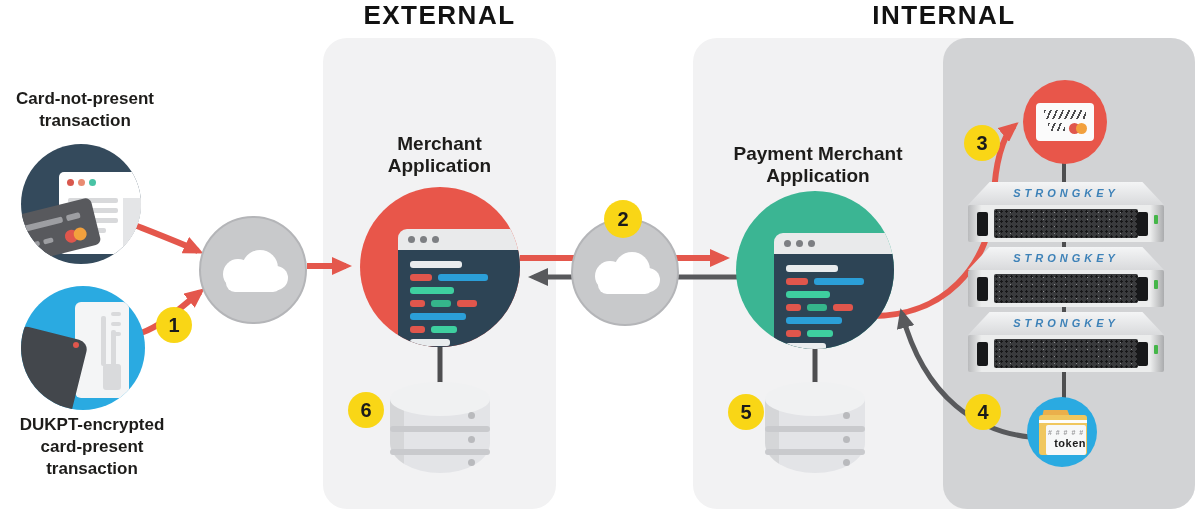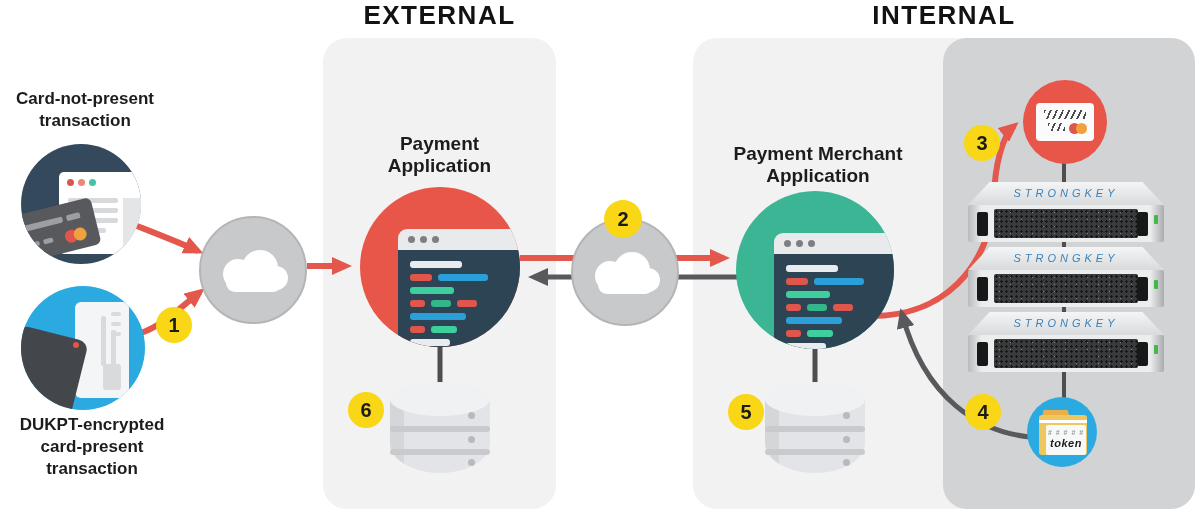--- a/index.html
+++ b/index.html
@@ -87,21 +87,21 @@
   .db .top { position:absolute; left:0; top:0; width:100px; height:34px; border-radius:50%; background:#f0f1f2; }
   .db .band { position:absolute; left:0; width:100px; height:6px; background:#c9cacd; border-radius:3px; }
   .db .pt { position:absolute; left:78px; width:7px; height:7px; border-radius:50%; background:#b9babd; }
 
   
   .server { position:absolute; left:968px; width:196px; height:62px; z-index:3; }
   #server1 { top:182px; } #server2 { top:247px; } #server3 { top:312px; }
   .srv-top { position:absolute; left:0; top:0; width:196px; height:23px;
              background:linear-gradient(#f4f5f6,#d9dadc);
              clip-path:polygon(11% 0, 89% 0, 100% 100%, 0 100%);
-             text-align:center; font-size:11px; font-weight:normal; font-style:italic;
+             text-align:center; font-size:11px; font-weight:bold; font-style:italic;
              letter-spacing:4px; color:#3e82b8; line-height:23px; }
   .srv-front { position:absolute; left:0; top:23px; width:196px; height:37px; border-radius:2px;
                background:linear-gradient(90deg,#b9babc,#eceded 7%,#eceded 93%,#aaabad); }
   .srv-mesh { position:absolute; left:26px; top:4px; width:144px; height:29px; background:#3a3b3d;
               background-image:radial-gradient(circle,#161617 1px,transparent 1.3px),
                                radial-gradient(circle,#8b8c8e 0.8px,transparent 1px);
               background-size:5px 5px, 11px 7px; border-radius:2px; }
   .srv-handle { position:absolute; top:7px; width:11px; height:24px; background:#17181a; border-radius:2px; }
   .srv-led { position:absolute; right:6px; top:10px; width:4px; height:9px; background:#45b649; border-radius:1px; }
 
@@ -114,21 +114,21 @@
 
   
   #token-circ { left:1027px; top:397px; width:70px; height:70px; background:#2aaae1; }
   .folder-tab { position:absolute; left:14px; top:13px; width:44px; height:12px; background:#eaaf4b;
                 border-radius:3px 3px 0 0; clip-path:polygon(0 100%, 6% 0, 60% 0, 70% 100%); }
   .folder-back { position:absolute; left:12px; top:18px; width:48px; height:40px; background:#f0c75e; border-radius:3px; }
   .folder-stripe { position:absolute; left:12px; top:23px; width:48px; height:3px; background:#fdfdfb; }
   .token-label { position:absolute; left:19px; top:28px; width:40px; height:30px; background:#f7f8f8;
                  border-radius:2px; text-align:center; }
   .token-hashes { font-size:7px; letter-spacing:1px; color:#9a9a9c; line-height:9px; margin-top:3px; font-weight:bold; }
-  .token-word { font-size:11px; font-weight:bold; font-style:italic; color:#1c1c1c; line-height:12px; letter-spacing:0.5px; }
+  .token-word { font-size:11px; font-weight:bold; color:#1c1c1c; line-height:12px; letter-spacing:0.5px;text-align:right; }
 
   
   .badge { position:absolute; width:36px; height:36px; border-radius:50%; background:#f9d616;
            color:#1b1b1b; font-size:20px; font-weight:bold; text-align:center; line-height:36px; z-index:5; }
   #badge1 { left:156px; top:307px; }
   #badge2 { left:604px; top:200px; width:38px; height:38px; line-height:38px; }
   #badge3 { left:964px; top:125px; }
   #badge4 { left:965px; top:394px; }
   #badge5 { left:728px; top:394px; }
   #badge6 { left:348px; top:392px; }
@@ -144,21 +144,21 @@
 
   <div id="ext-heading" class="zone-heading">EXTERNAL</div>
   <div id="int-heading" class="zone-heading">INTERNAL</div>
 
   <div id="cnp-label" class="side-label">Card-not-present
 transaction</div>
   <div id="dukpt-label" class="side-label">DUKPT-encrypted
 card-present
 transaction</div>
 
-  <div id="merchant-title" class="app-title">Payment
+  <div id="merchant-title" class="app-title">Merchant
 Application</div>
   <div id="gateway-title" class="app-title">Payment Merchant
 Application</div>
 
   <svg id="arrows" width="1200" height="514">
     <defs>
       <marker id="redhead" markerUnits="userSpaceOnUse" markerWidth="20" markerHeight="18" refX="14" refY="9" orient="auto">
         <path d="M0,0 L20,9 L0,18 Z" fill="#e4574c"></path>
       </marker>
       <marker id="grayhead" markerUnits="userSpaceOnUse" markerWidth="20" markerHeight="18" refX="14" refY="9" orient="auto">

